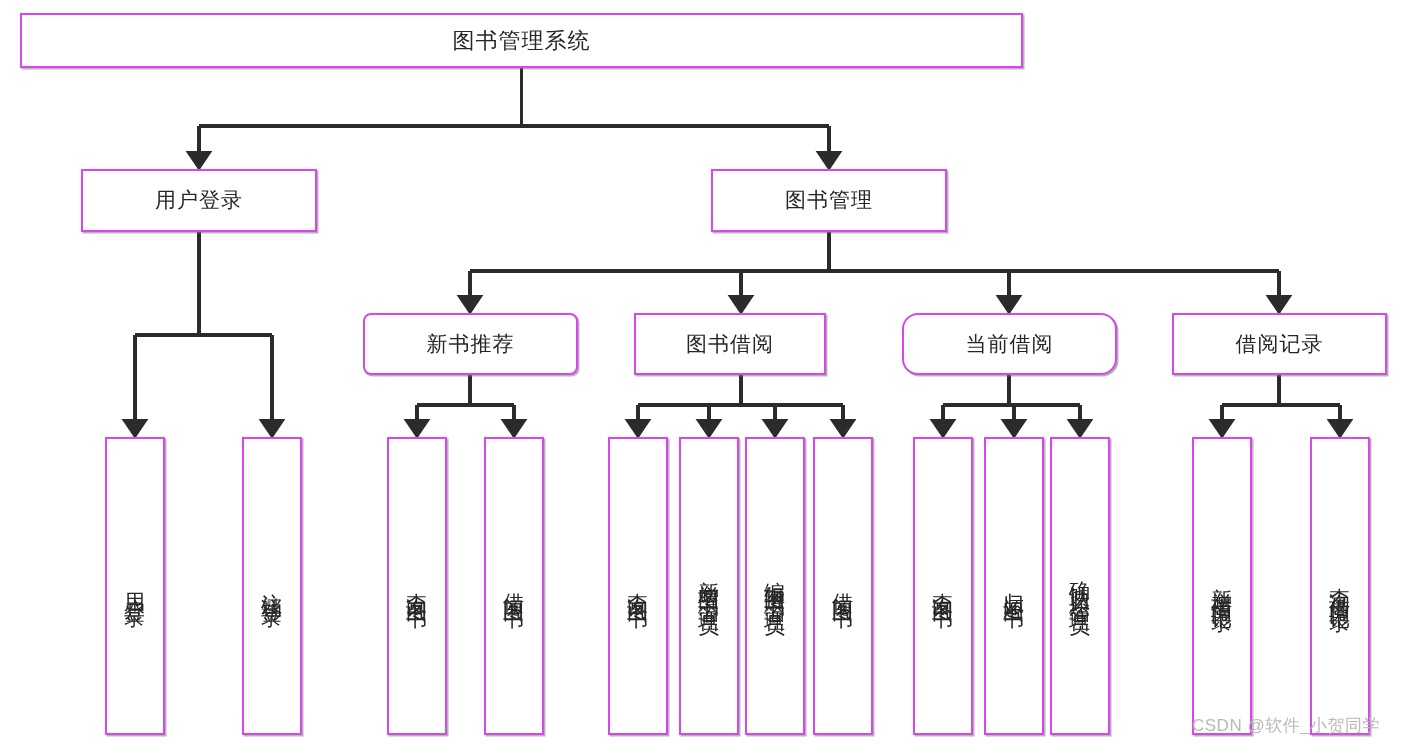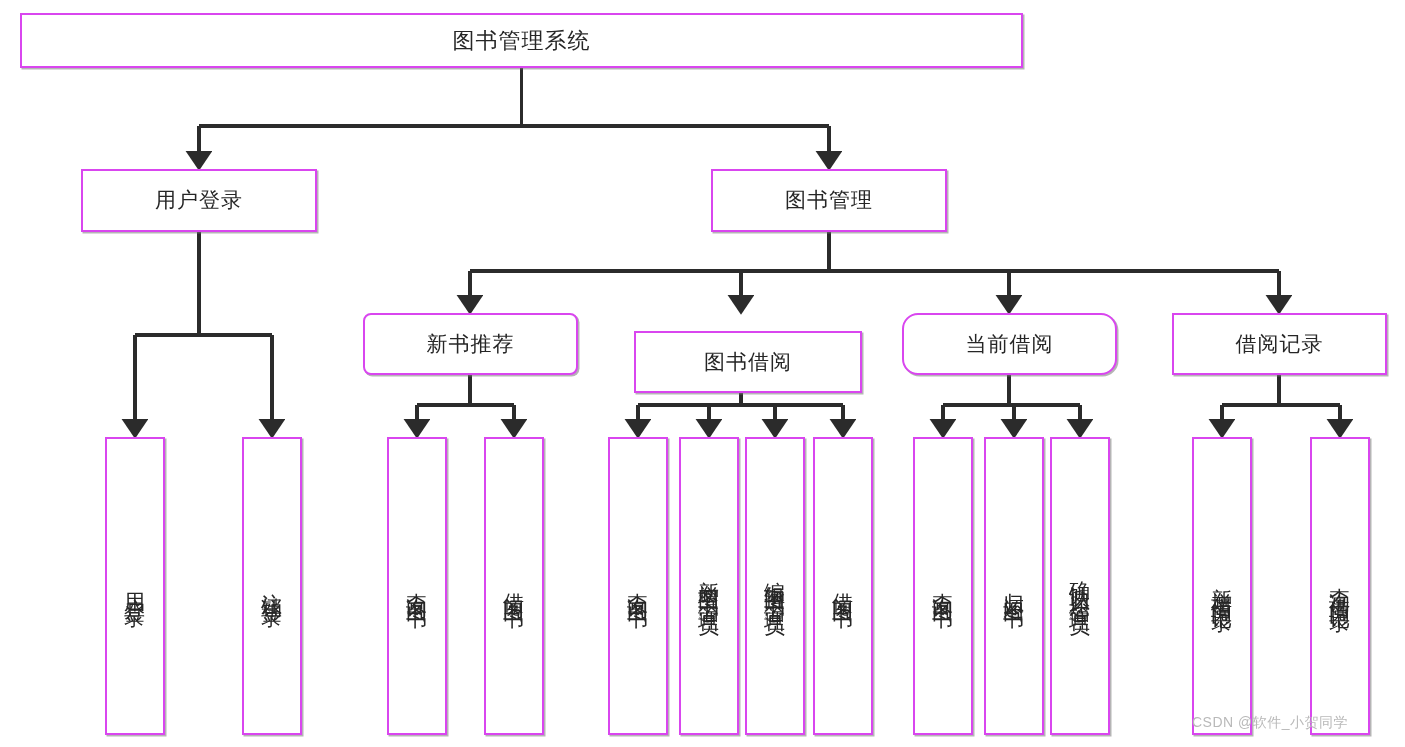--- a/index.html
+++ b/index.html
@@ -30,21 +30,21 @@
     writing-mode:vertical-rl;
     text-orientation:upright;
     white-space:nowrap;
     letter-spacing:5px;
     font-size:21px;
     line-height:1;
   }
   .node-box.root .node-label{font-size:22px;}
   .watermark{
     position:absolute;
-    font-size:14px;
+    font-size:17px;
     color:#b9b9b9;
     white-space:nowrap;
     letter-spacing:0.5px;
     user-select:none;
   }
 </style>
 </head>
 <body>
 
 <div id="diagram-root">
@@ -105,21 +105,21 @@
       </div>
       <div class="node-box" style="left: 81px; top: 169px; width: 236px; height: 63px;">
         <span class="node-label">用户登录</span>
       </div>
       <div class="node-box" style="left: 711px; top: 169px; width: 236px; height: 63px;">
         <span class="node-label">图书管理</span>
       </div>
       <div class="node-box" style="left: 363px; top: 313px; width: 215px; height: 62px; border-radius: 8px;">
         <span class="node-label">新书推荐</span>
       </div>
-      <div class="node-box" style="left: 634px; top: 331px; width: 228px; height: 62px;">
+      <div class="node-box" style="left: 634px; top: 313px; width: 192px; height: 62px;">
         <span class="node-label">图书借阅</span>
       </div>
       <div class="node-box" style="left: 902px; top: 313px; width: 215px; height: 62px; border-radius: 16px;">
         <span class="node-label">当前借阅</span>
       </div>
       <div class="node-box" style="left: 1172px; top: 313px; width: 215px; height: 62px;">
         <span class="node-label">借阅记录</span>
       </div>
       <div class="node-box vertical" style="left: 105px; top: 437px; width: 60px; height: 298px;">
         <span class="node-label">用户登录</span>

